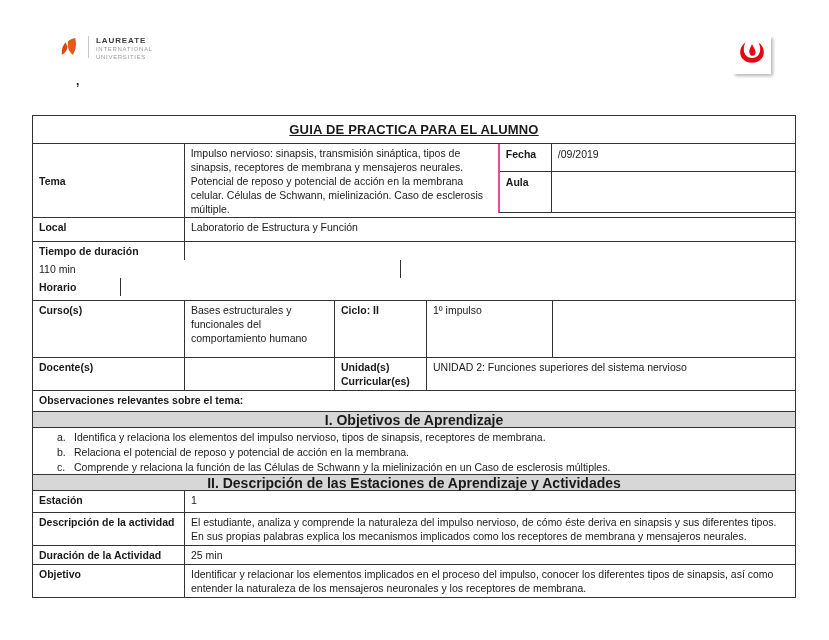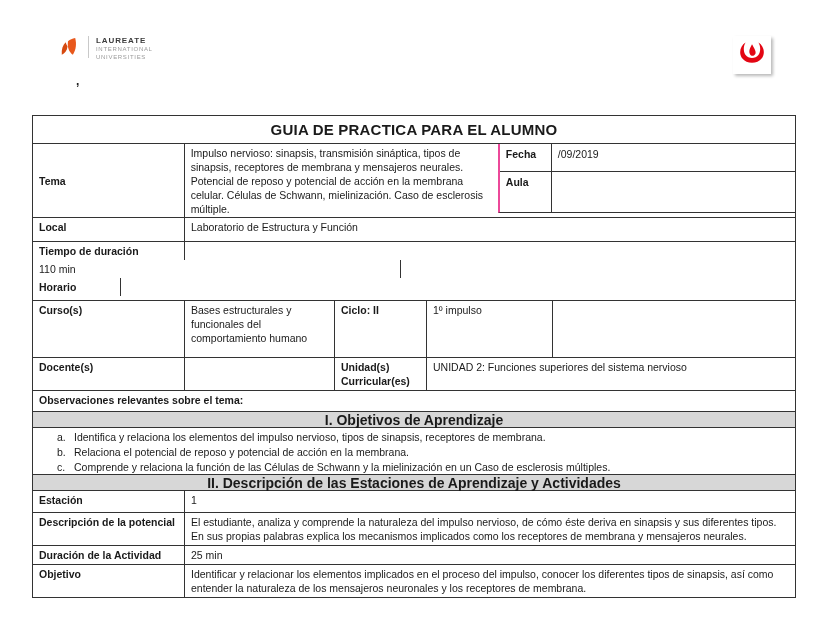--- a/index.html
+++ b/index.html
@@ -23,21 +23,21 @@
 
   
   .doc { position:absolute; left:32px; top:115px; width:764px; border:1px solid #333; background:#fff; }
   .row { display:flex; border-bottom:1px solid #333; font-size:10.5px; line-height:14px; }
   .row:last-child { border-bottom:none; }
   .cell { padding:2px 6px; border-right:1px solid #333; overflow:hidden; }
   .cell:last-child { border-right:none; }
   .lab { font-weight:bold; }
   .c-label { width:152px; }
   .title-row { height:28px; align-items:center; justify-content:center; }
-  .title-row .t { font-size:15px; font-weight:bold; letter-spacing:0.2px; }
+  .title-row .t { font-size:13px; font-weight:bold; letter-spacing:0.2px;text-decoration:underline; }
 
   
   .tema-row { height:74px; }
   .tema-label { display:flex; align-items:center; }
   .tema-content { width:314px; border-right:none; }
   .fa-block { width:298px; padding:0; border-right:none; }
   .fa-nested { height:69px; border-left:2px solid #ec4899; border-bottom:1px solid #333; display:flex; flex-direction:column; }
   .fa-r1 { height:28px; border-bottom:1px solid #333; display:flex; }
   .fa-r2 { flex:1; display:flex; }
   .fa-lab { width:52px; border-right:1px solid #333; padding:3px 6px; font-weight:bold; }
@@ -163,21 +163,21 @@
     </div>
 
     <div class="row band">II. Descripción de las Estaciones de Aprendizaje y Actividades</div>
 
     <div class="row est-row">
       <div class="cell c-label lab">Estación</div>
       <div class="cell flex1">1</div>
     </div>
 
     <div class="row desc-row">
-      <div class="cell c-label lab">Descripción de la potencial</div>
+      <div class="cell c-label lab">Descripción de la actividad</div>
       <div class="cell flex1">El estudiante, analiza y comprende la naturaleza del impulso nervioso, de cómo éste deriva en sinapsis y sus diferentes tipos. En sus propias palabras explica los mecanismos implicados como los receptores de membrana y mensajeros neurales.</div>
     </div>
 
     <div class="row dur-row">
       <div class="cell c-label lab">Duración de la Actividad</div>
       <div class="cell flex1">25 min</div>
     </div>
 
     <div class="row objv-row">
       <div class="cell c-label lab">Objetivo</div>

